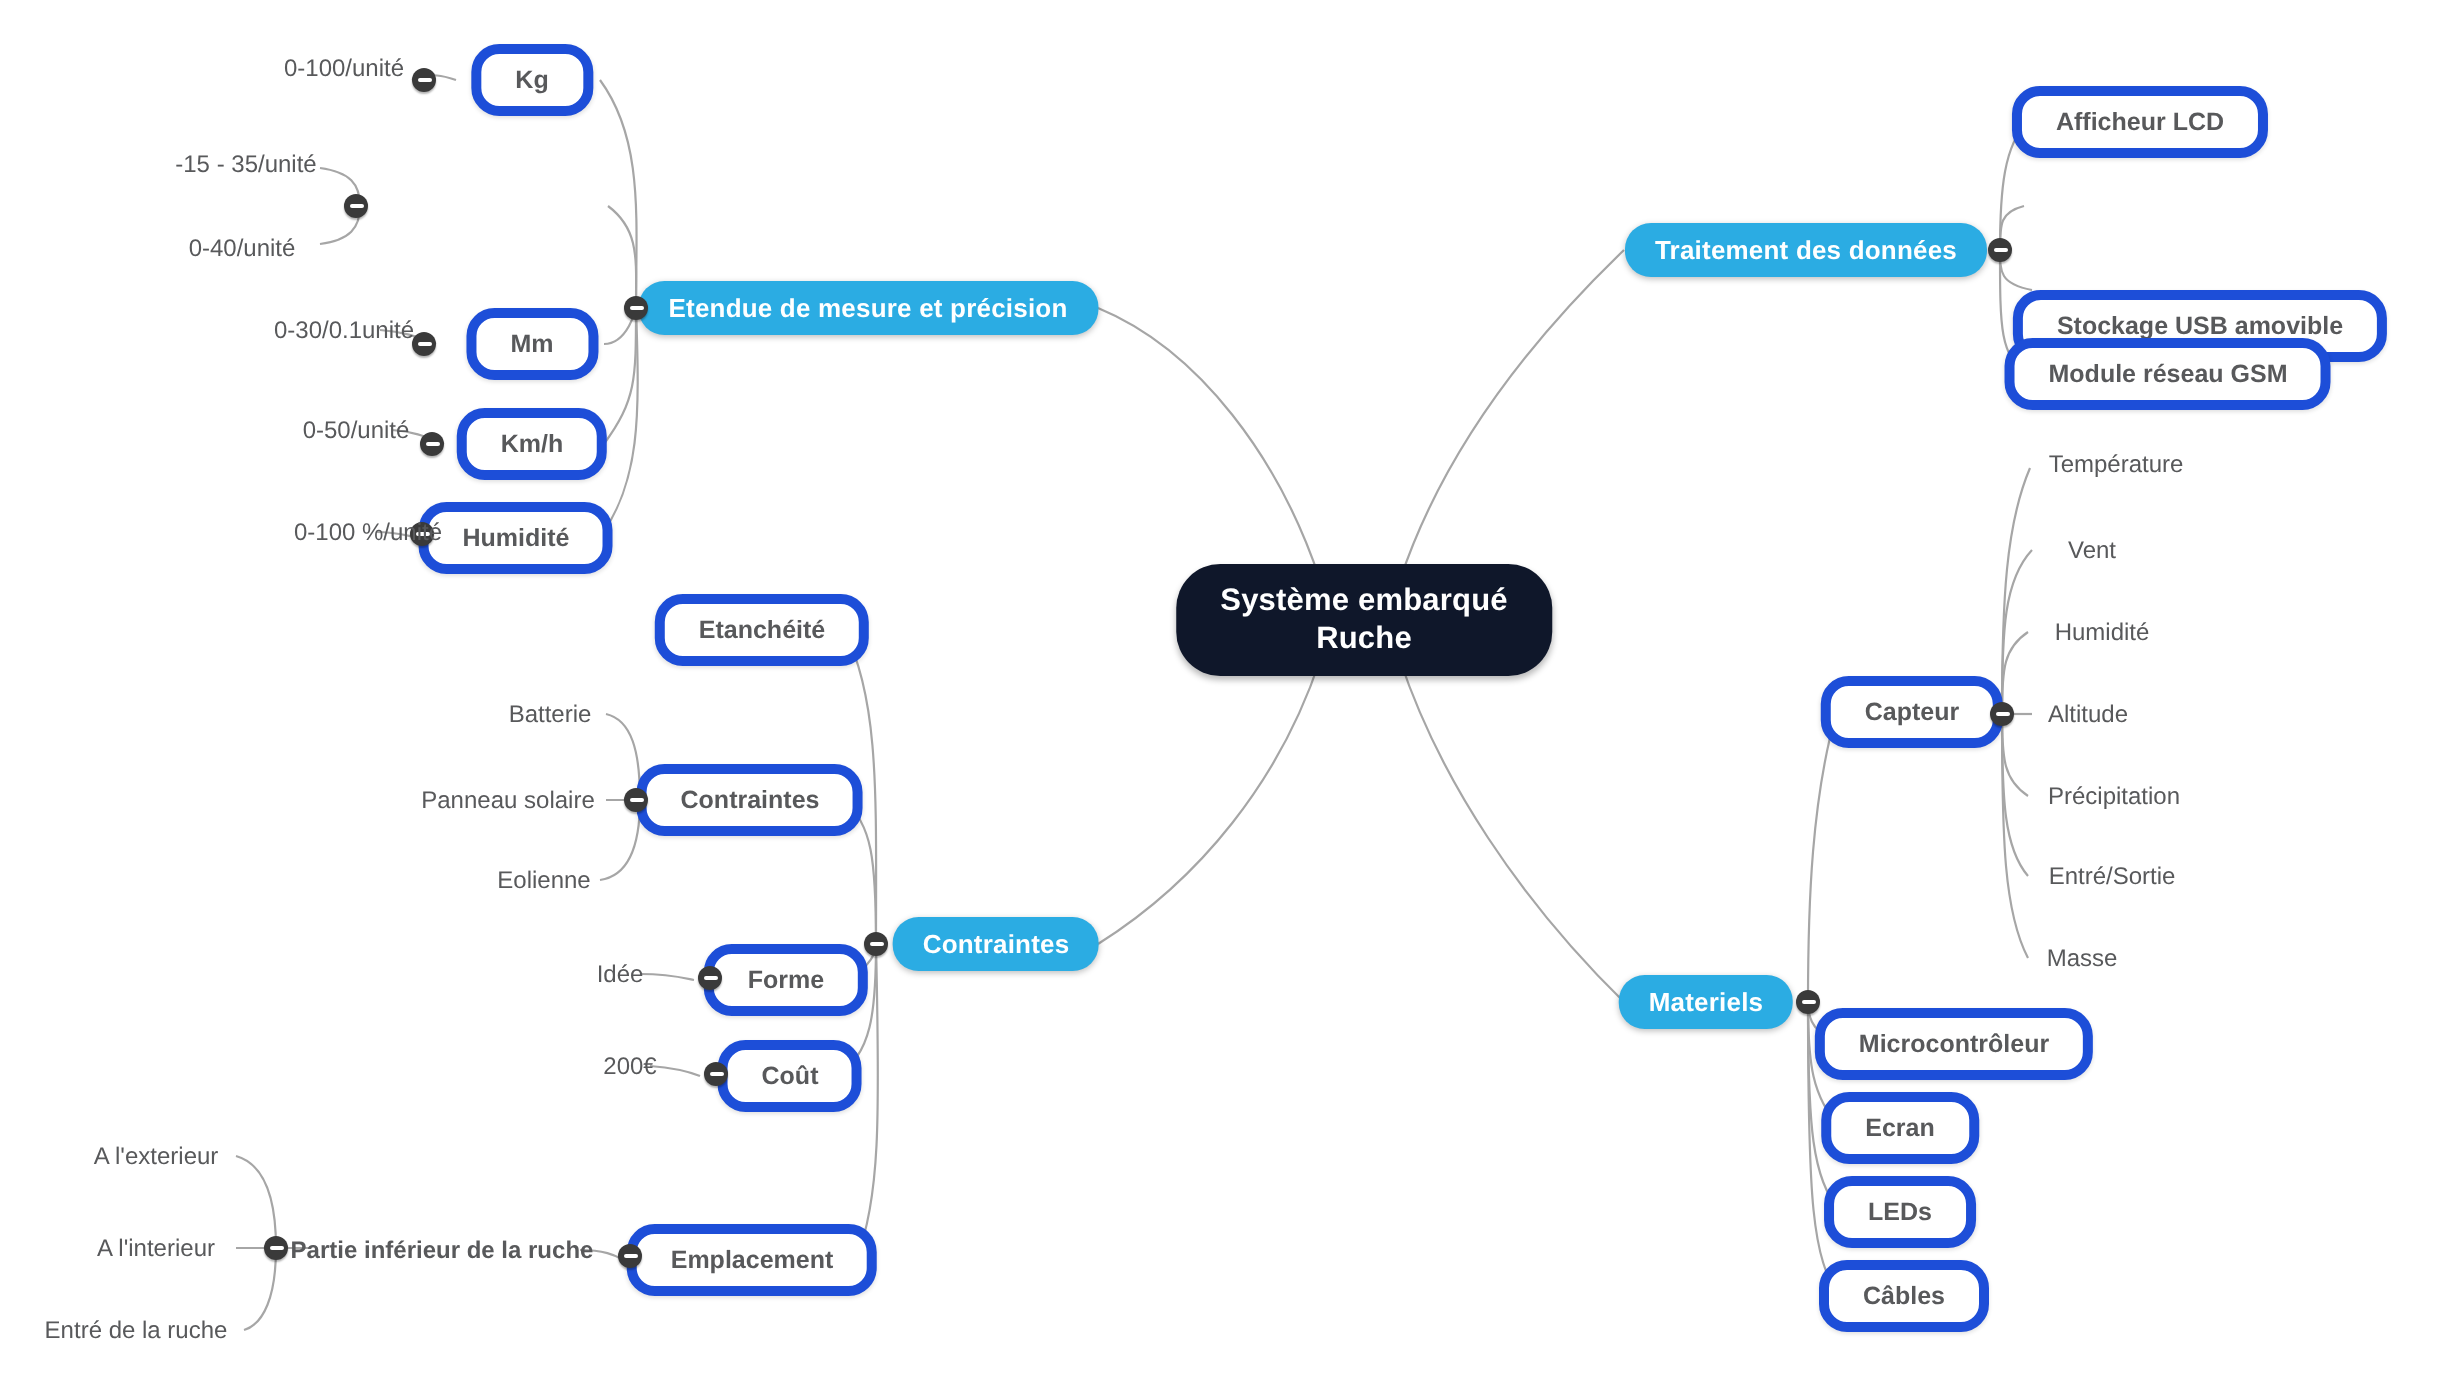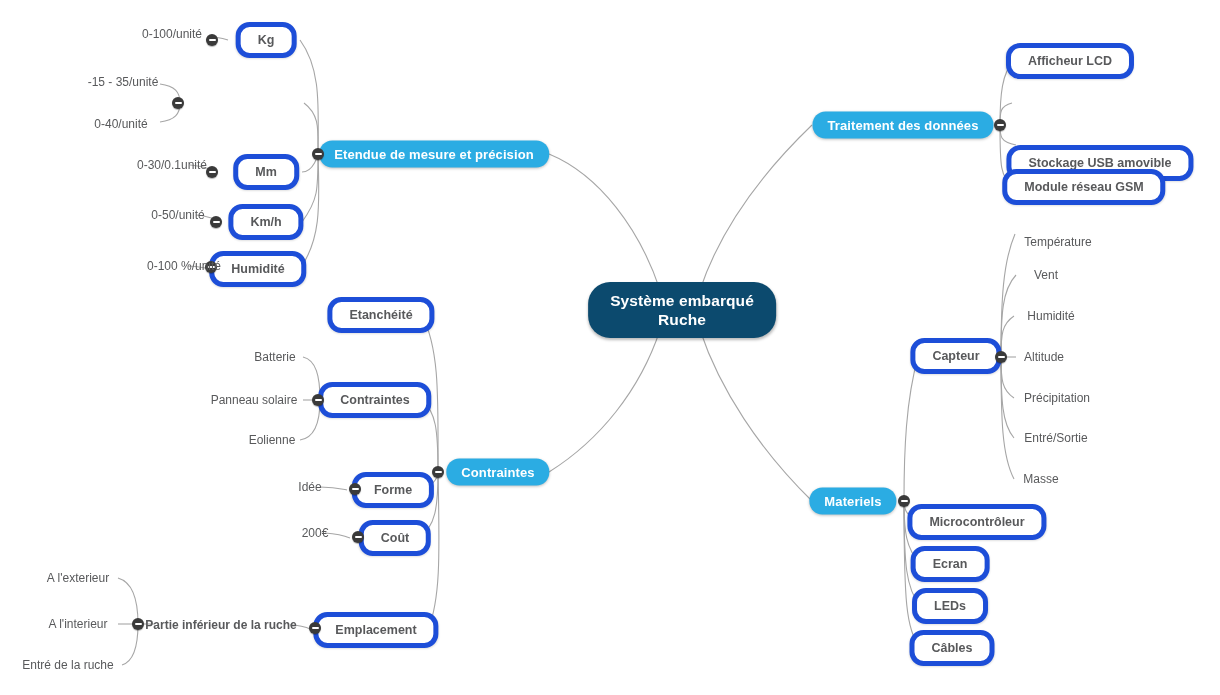--- a/index.html
+++ b/index.html
@@ -33,21 +33,21 @@
     display: flex;
     align-items: center;
     justify-content: center;
     text-align: center;
     white-space: nowrap;
     transform: translate(-50%, -50%);
   }
 
   
   .node.root {
-    background: #0c4a6e;
+    background: #0f172a;
     color: #ffffff;
     font-weight: bold;
     font-size: 15.5px;
     line-height: 19px;
     border-radius: 22px;
     padding: 9px 22px;
     box-shadow: 0 2px 3px rgba(0,0,0,0.28);
     letter-spacing: 0.1px;
   }
 
@@ -299,21 +299,21 @@
   <div class="node main" style="left:853px; top:501px;">
     <span>Materiels</span>
   </div>
   <div class="bullet" style="left:904px; top:501px;"></div>
 
   <div class="node sub" style="left:956px; top:356px;">
     <span>Capteur</span>
   </div>
   <div class="bullet" style="left:1001px; top:357px;"></div>
 
-  <div class="node leaf" style="left:1058px; top:242px;">
+  <div class="node leaf" style="left:1058px; top:232px;">
     <span>Température</span>
   </div>
   <div class="node leaf" style="left:1046px; top:275px;">
     <span>Vent</span>
   </div>
   <div class="node leaf" style="left:1051px; top:316px;">
     <span>Humidité</span>
   </div>
   <div class="node leaf" style="left:1044px; top:357px;">
     <span>Altitude</span>

